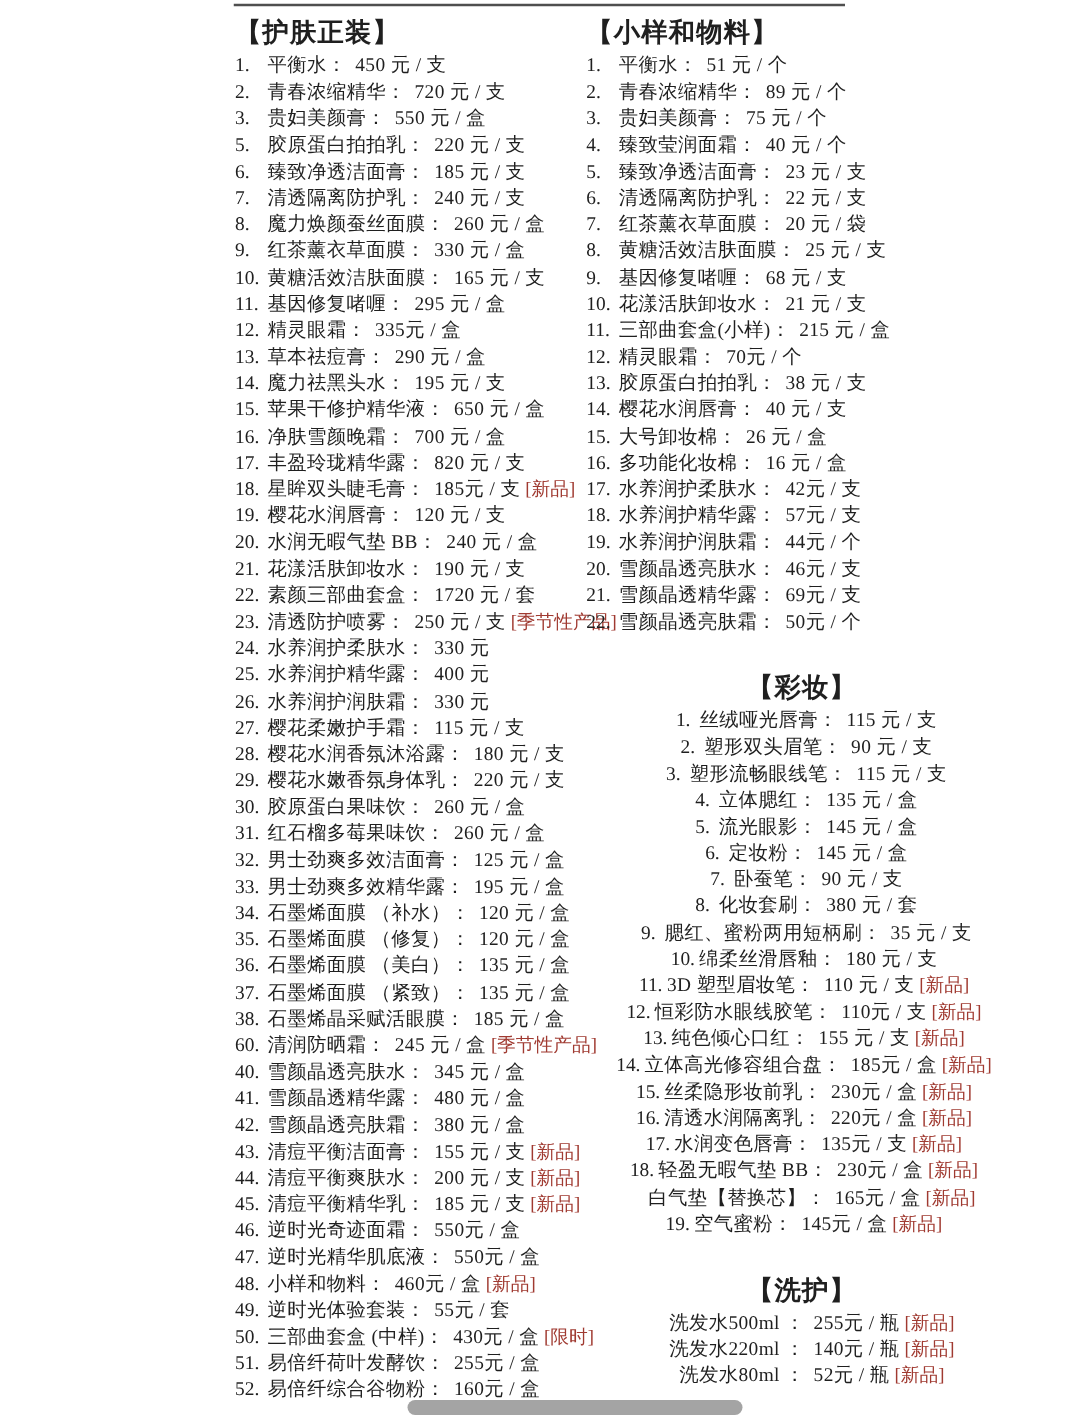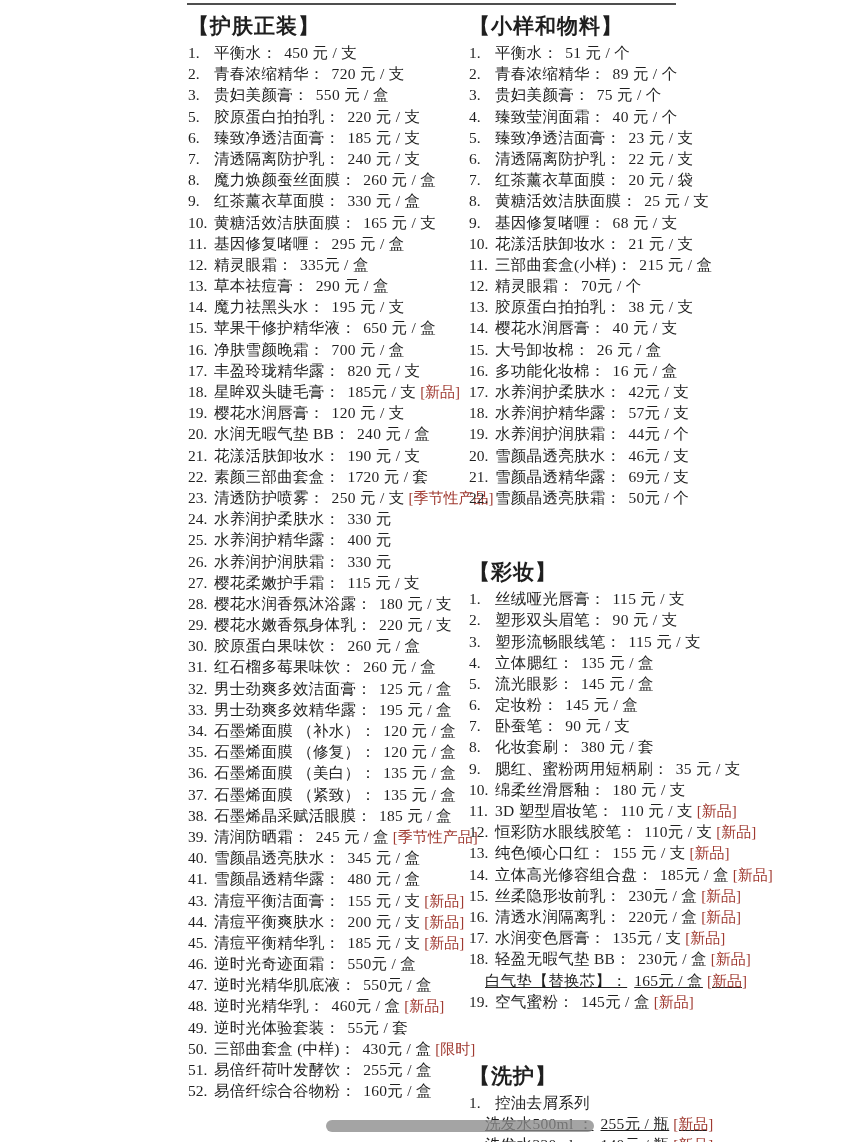--- a/index.html
+++ b/index.html
@@ -15,33 +15,33 @@
     width: 489px; height: 2px; background: #4f4f4f;
   }
   .col { position: absolute; top: 13px; }
   .col-left  { left: 188px; width: 300px; }
   .col-right { left: 469px; width: 345px; }
   .sec-title {
     font-size: 21px; line-height: 26px; font-weight: 700;
     letter-spacing: 1px; margin-bottom: 3px; white-space: nowrap;
   }
   .sec { display: block; }
-  .sec + .sec { margin-top: 51px; }
+  .sec + .sec { margin-top: 29px; text-align: center; }
   .row {
     height: 21.2px; line-height: 21.2px;
     font-size: 15.5px; white-space: nowrap;
   }
   .num { display: inline-block; width: 26px; }
   .name { letter-spacing: 0.3px; }
   .price { margin-left: 7px; letter-spacing: 0.3px; }
   .tag {
     font-size: 15px; color: #a03a31; margin-left: 4px;
     letter-spacing: 0;
   }
-  .row.sub { padding-left: 16px; text-decoration: underline; }
+  .row.sub { padding-left: 16px; }
   .redaction {
     position: absolute; left: 326px; top: 1120px;
     width: 268px; height: 12px;
     background: #8a8a8a; opacity: 0.78; border-radius: 6px;
   }
 </style>
 </head>
 <body>
 
 <div class="top-rule"></div>
@@ -79,29 +79,30 @@
       <div class="row"><span class="num">29.</span><span class="name">樱花水嫩香氛身体乳：</span><span class="price">220 元 / 支</span></div>
       <div class="row"><span class="num">30.</span><span class="name">胶原蛋白果味饮：</span><span class="price">260 元 / 盒</span></div>
       <div class="row"><span class="num">31.</span><span class="name">红石榴多莓果味饮：</span><span class="price">260 元 / 盒</span></div>
       <div class="row"><span class="num">32.</span><span class="name">男士劲爽多效洁面膏：</span><span class="price">125 元 / 盒</span></div>
       <div class="row"><span class="num">33.</span><span class="name">男士劲爽多效精华露：</span><span class="price">195 元 / 盒</span></div>
       <div class="row"><span class="num">34.</span><span class="name">石墨烯面膜 （补水）：</span><span class="price">120 元 / 盒</span></div>
       <div class="row"><span class="num">35.</span><span class="name">石墨烯面膜 （修复）：</span><span class="price">120 元 / 盒</span></div>
       <div class="row"><span class="num">36.</span><span class="name">石墨烯面膜 （美白）：</span><span class="price">135 元 / 盒</span></div>
       <div class="row"><span class="num">37.</span><span class="name">石墨烯面膜 （紧致）：</span><span class="price">135 元 / 盒</span></div>
       <div class="row"><span class="num">38.</span><span class="name">石墨烯晶采赋活眼膜：</span><span class="price">185 元 / 盒</span></div>
-      <div class="row"><span class="num">39.</span><span class="name">清润防晒霜：</span><span class="price">245 元 / 盒</span><span class="tag">[季节性产品]</span></div>
+      <div class="row"><span class="num">60.</span><span class="name">清润防晒霜：</span><span class="price">245 元 / 盒</span><span class="tag">[季节性产品]</span></div>
       <div class="row"><span class="num">40.</span><span class="name">雪颜晶透亮肤水：</span><span class="price">345 元 / 盒</span></div>
       <div class="row"><span class="num">41.</span><span class="name">雪颜晶透精华露：</span><span class="price">480 元 / 盒</span></div>
+      <div class="row"><span class="num">42.</span><span class="name">雪颜晶透亮肤霜：</span><span class="price">380 元 / 盒</span></div>
       <div class="row"><span class="num">43.</span><span class="name">清痘平衡洁面膏：</span><span class="price">155 元 / 支</span><span class="tag">[新品]</span></div>
       <div class="row"><span class="num">44.</span><span class="name">清痘平衡爽肤水：</span><span class="price">200 元 / 支</span><span class="tag">[新品]</span></div>
       <div class="row"><span class="num">45.</span><span class="name">清痘平衡精华乳：</span><span class="price">185 元 / 支</span><span class="tag">[新品]</span></div>
       <div class="row"><span class="num">46.</span><span class="name">逆时光奇迹面霜：</span><span class="price">550元 / 盒</span></div>
       <div class="row"><span class="num">47.</span><span class="name">逆时光精华肌底液：</span><span class="price">550元 / 盒</span></div>
-      <div class="row"><span class="num">48.</span><span class="name">逆时光精华乳：</span><span class="price">460元 / 盒</span><span class="tag">[新品]</span></div>
+      <div class="row"><span class="num">48.</span><span class="name">小样和物料：</span><span class="price">460元 / 盒</span><span class="tag">[新品]</span></div>
       <div class="row"><span class="num">49.</span><span class="name">逆时光体验套装：</span><span class="price">55元 / 套</span></div>
       <div class="row"><span class="num">50.</span><span class="name">三部曲套盒 (中样)：</span><span class="price">430元 / 盒</span><span class="tag">[限时]</span></div>
       <div class="row"><span class="num">51.</span><span class="name">易倍纤荷叶发酵饮：</span><span class="price">255元 / 盒</span></div>
       <div class="row redacted"><span class="num">52.</span><span class="name">易倍纤综合谷物粉：</span><span class="price">160元 / 盒</span></div>
     </div>
 </div>
 
 <div class="col col-right">
   <div class="sec">
       <div class="sec-title">【小样和物料】</div>
@@ -146,20 +147,19 @@
       <div class="row"><span class="num">14.</span><span class="name">立体高光修容组合盘：</span><span class="price">185元 / 盒</span><span class="tag">[新品]</span></div>
       <div class="row"><span class="num">15.</span><span class="name">丝柔隐形妆前乳：</span><span class="price">230元 / 盒</span><span class="tag">[新品]</span></div>
       <div class="row"><span class="num">16.</span><span class="name">清透水润隔离乳：</span><span class="price">220元 / 盒</span><span class="tag">[新品]</span></div>
       <div class="row"><span class="num">17.</span><span class="name">水润变色唇膏：</span><span class="price">135元 / 支</span><span class="tag">[新品]</span></div>
       <div class="row"><span class="num">18.</span><span class="name">轻盈无暇气垫 BB：</span><span class="price">230元 / 盒</span><span class="tag">[新品]</span></div>
       <div class="row sub"><span class="name">白气垫【替换芯】：</span><span class="price">165元 / 盒</span><span class="tag">[新品]</span></div>
       <div class="row"><span class="num">19.</span><span class="name">空气蜜粉：</span><span class="price">145元 / 盒</span><span class="tag">[新品]</span></div>
     </div>
   <div class="sec">
       <div class="sec-title">【洗护】</div>
-      <div class="row"><span class="num">1.</span><span class="name">控油去屑系列</span></div>
       <div class="row sub"><span class="name">洗发水500ml ：</span><span class="price">255元 / 瓶</span><span class="tag">[新品]</span></div>
       <div class="row sub"><span class="name">洗发水220ml ：</span><span class="price">140元 / 瓶</span><span class="tag">[新品]</span></div>
       <div class="row sub"><span class="name">洗发水80ml ：</span><span class="price">52元 / 瓶</span><span class="tag">[新品]</span></div>
     </div>
 </div>
 
 <div class="redaction"></div>
 
 </body></html>

